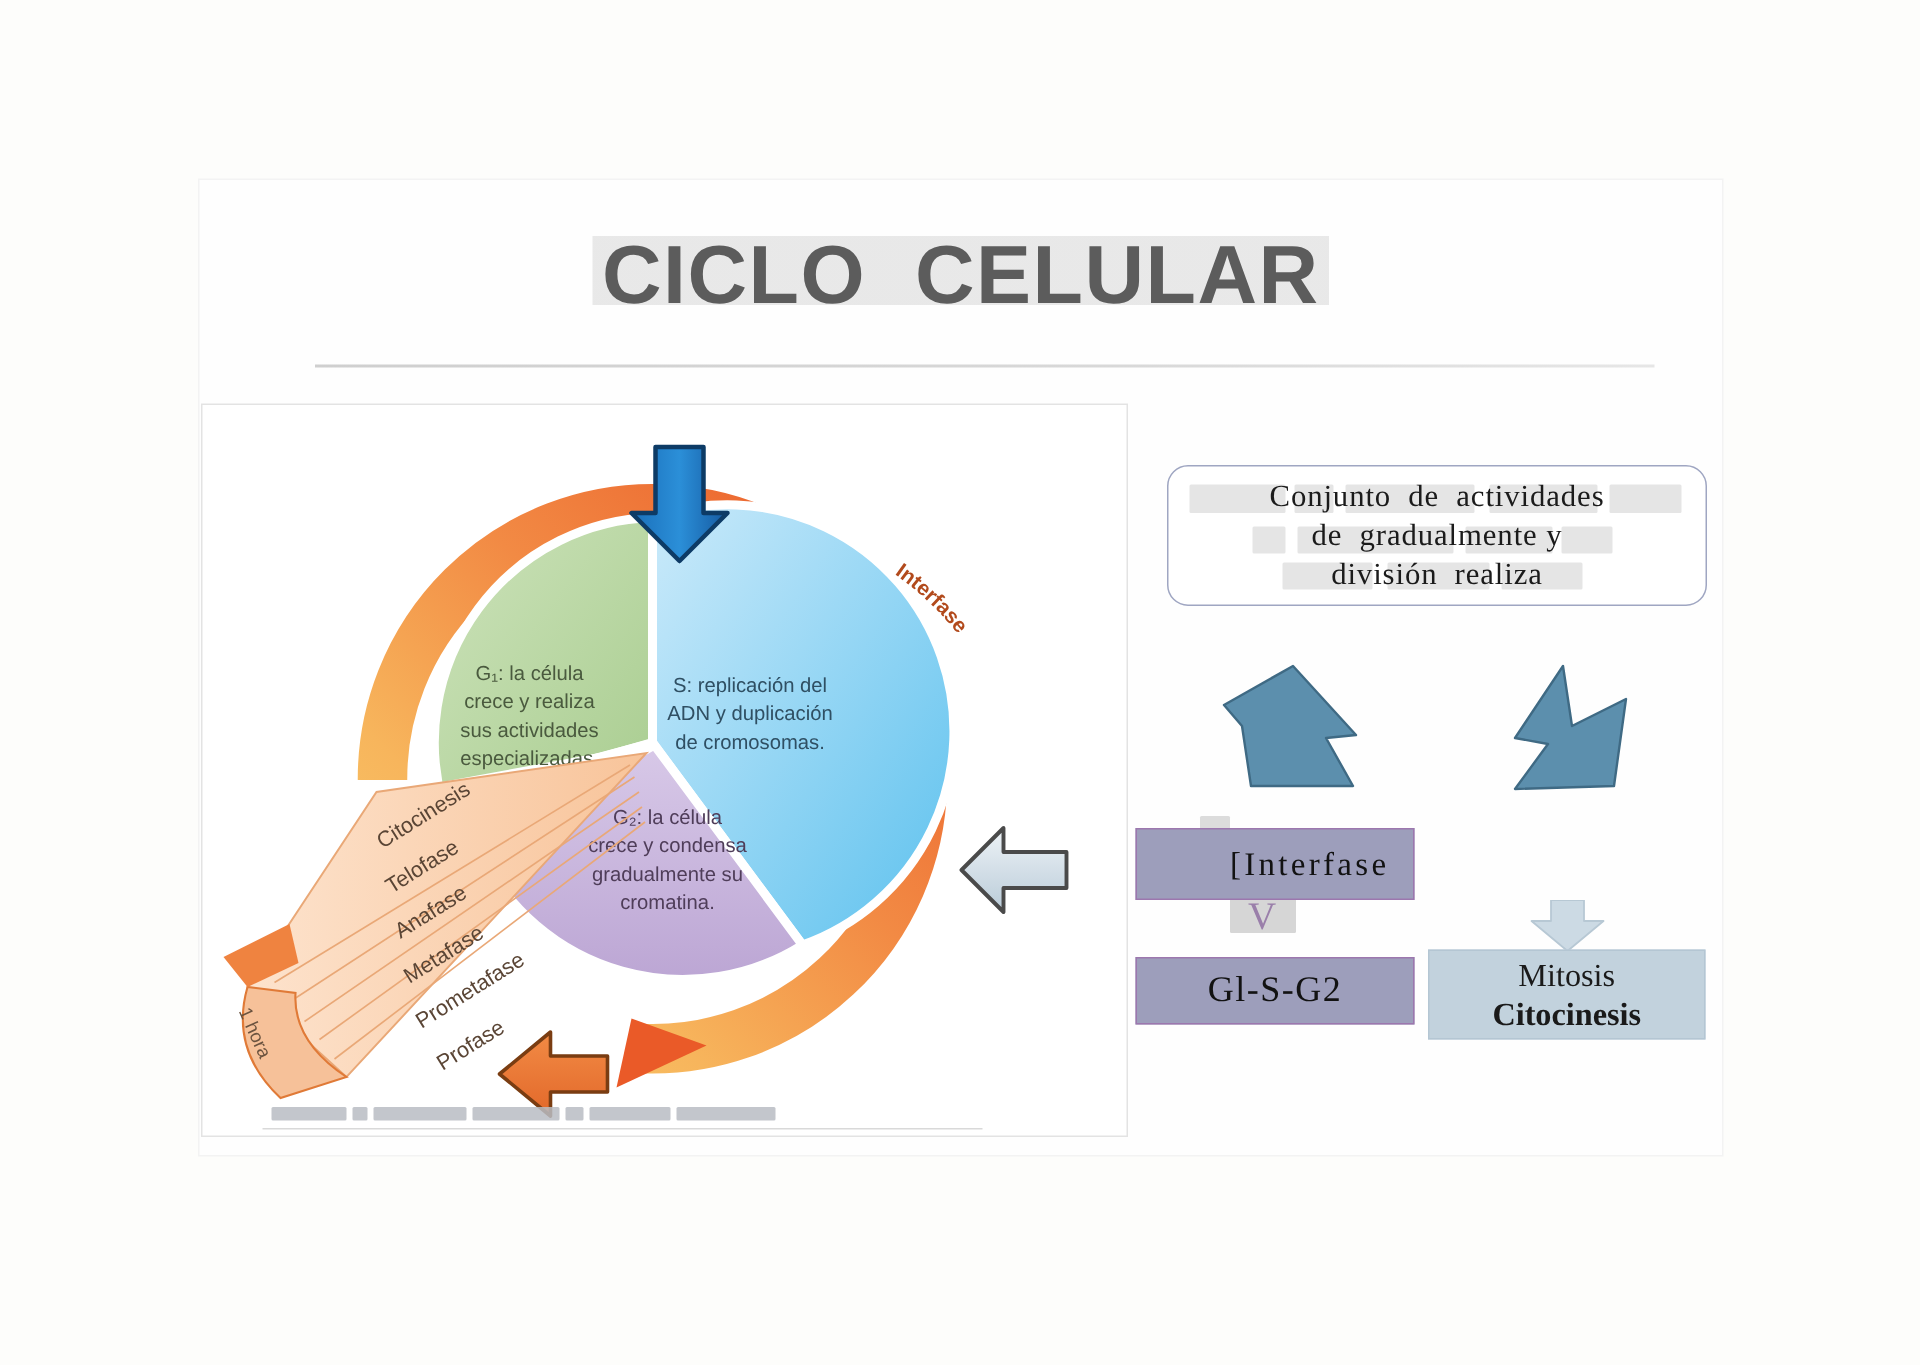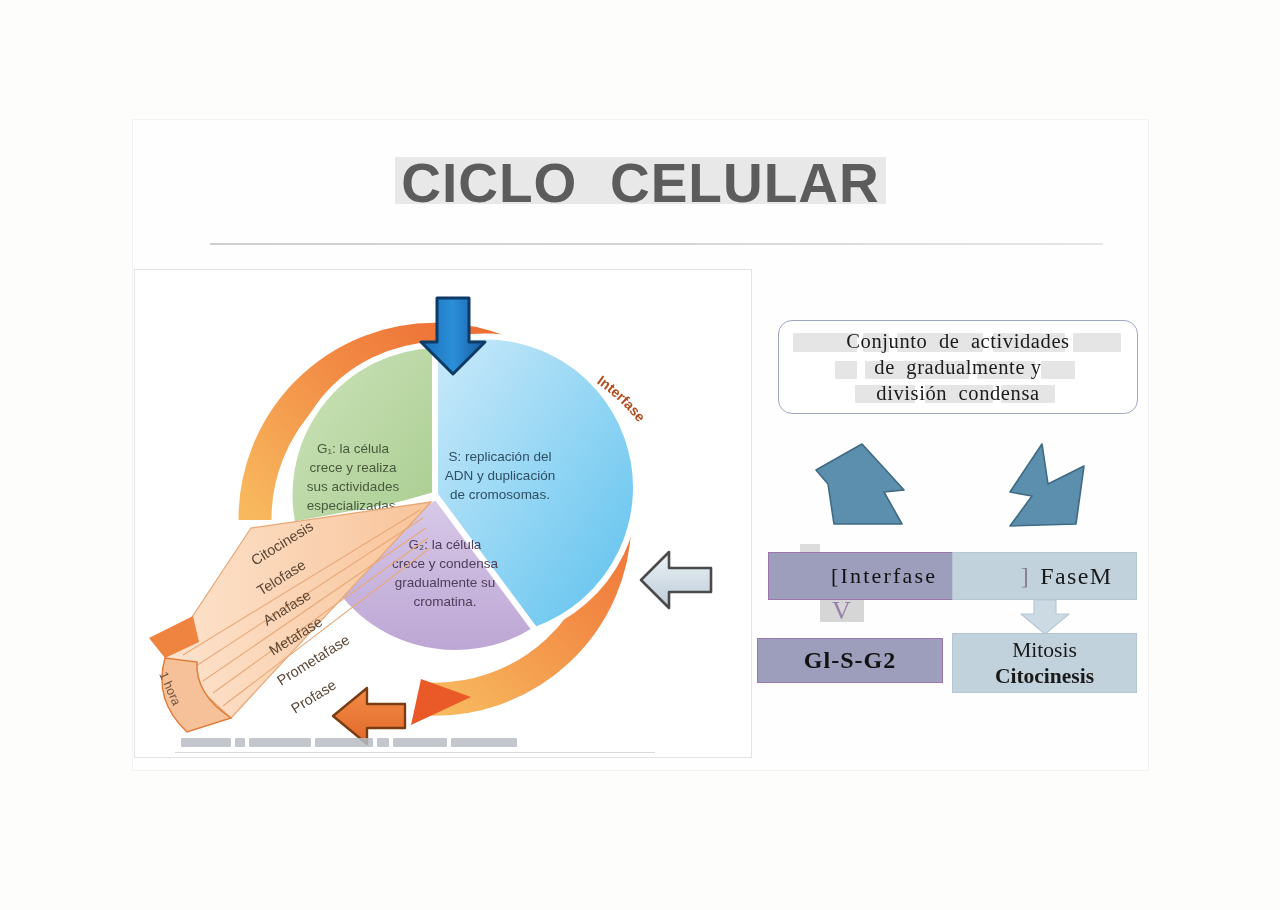--- a/index.html
+++ b/index.html
@@ -105,21 +105,20 @@
     border-radius:14px;
     background:#ffffff;
     display:flex; flex-direction:column;
     align-items:center; justify-content:center;
     font-family:"Liberation Serif", serif;
     font-size:20.5px; color:#1b1b1b;
     letter-spacing:.6px;
     line-height:1.28;
     text-align:center;
     overflow:hidden;
-    margin-top:10px;
   }
   #concept-box .ghost{
     position:absolute; left:0; top:0; right:0; bottom:0;
     pointer-events:none;
   }
   #concept-box .ghost i{
     position:absolute; background:#dcdcdc; opacity:.75; border-radius:1px;
     display:block;
   }
   #concept-box .line{position:relative;z-index:2;white-space:pre;}
@@ -141,25 +140,25 @@
     border:1.5px solid #9c77ae;
     color:#121212;
   }
   .box-blue{
     background:#c2d2dd;
     border:1px solid #b4c6d3;
     color:#1a1a1a;
   }
   #box-interfase{
     left:-5px; top:252px; width:186px; height:48px;
-    font-size:22px; letter-spacing:2.2px;margin-left:11px;
+    font-size:22px; letter-spacing:2.2px;
   }
   #box-g1sg2{
     left:-5px; top:338px; width:186px; height:45px;
-    font-size:24px; font-weight:bold; letter-spacing:1px;
+    font-size:24px; font-weight:normal; letter-spacing:1px;
   }
   #box-fasem{
     left:190px; top:252px; width:185px; height:48px;
     font-size:24px; letter-spacing:1.4px;
   }
   #box-mitosis{
     left:190px; top:333px; width:185px; height:60px;
     font-size:21.5px; line-height:1.22;
   }
   #box-mitosis .bold{font-weight:bold;}
@@ -342,21 +341,21 @@
       <i style="left:56px;top:40px;width:22px;height:18px"></i>
       <i style="left:86px;top:40px;width:104px;height:18px"></i>
       <i style="left:198px;top:40px;width:58px;height:18px"></i>
       <i style="left:262px;top:40px;width:34px;height:18px"></i>
       <i style="left:76px;top:64px;width:60px;height:18px"></i>
       <i style="left:146px;top:64px;width:68px;height:18px"></i>
       <i style="left:222px;top:64px;width:54px;height:18px"></i>
     </span>
     <span class="line">Conjunto  de  actividades</span>
     <span class="line">de  gradualmente y</span>
-    <span class="line">división  condensa</span>
+    <span class="line">división  realiza</span>
   </div>
 
   <svg class="big-arrow" style="left:52px;top:140px" width="110" height="95" viewBox="0 0 110 95">
     <path d="M 48 4 L 90 50 L 70 52 L 88 84 L 20 84 L 14 44 L 2 30 Z" fill="#5c8fad" stroke="#3f6a84" stroke-width="1.6" stroke-linejoin="round"></path>
   </svg>
   <svg class="big-arrow" style="left:218px;top:140px" width="110" height="95" viewBox="0 0 110 95">
     <path d="M 62 4 L 68 44 L 104 26 L 96 84 L 30 86 L 52 56 L 30 52 Z" fill="#5c8fad" stroke="#3f6a84" stroke-width="1.6" stroke-linejoin="round"></path>
   </svg>
 
   <span class="ghost-blk" style="left:38px;top:244px;width:20px;height:26px"></span>
@@ -365,25 +364,20 @@
   <div class="flow-box box-purple" id="box-interfase">
     <span style="white-space:pre">
       <span class="bracket">[</span><span>Interfase</span>
     </span>
   </div>
   <span class="v-marker">V</span>
   <div class="flow-box box-purple" id="box-g1sg2">
     <span>Gl-S-G2</span>
   </div>
 
-  <div class="flow-box box-blue" id="box-fasem">
-    <span style="white-space:pre">
-      <span class="bracket">]</span><span>FaseM</span>
-    </span>
-  </div>
   <svg class="big-arrow" style="left:255px;top:300px" width="56" height="36" viewBox="0 0 56 36">
     <path d="M 17 0 L 39 0 L 39 14 L 52 14 L 28 34 L 4 14 L 17 14 Z" fill="#ccdae4" stroke="#b7c8d4" stroke-width="1.2" stroke-linejoin="round"></path>
   </svg>
   <div class="flow-box box-blue" id="box-mitosis">
     <span>Mitosis</span>
     <span class="bold">Citocinesis</span>
   </div>
 </div>
 
 </body></html>

